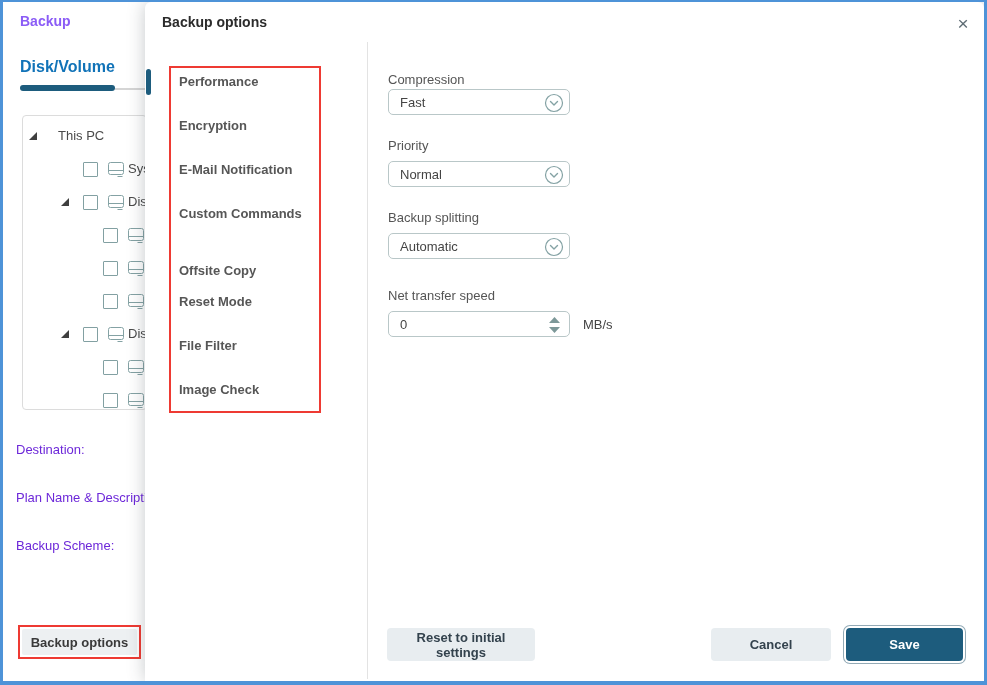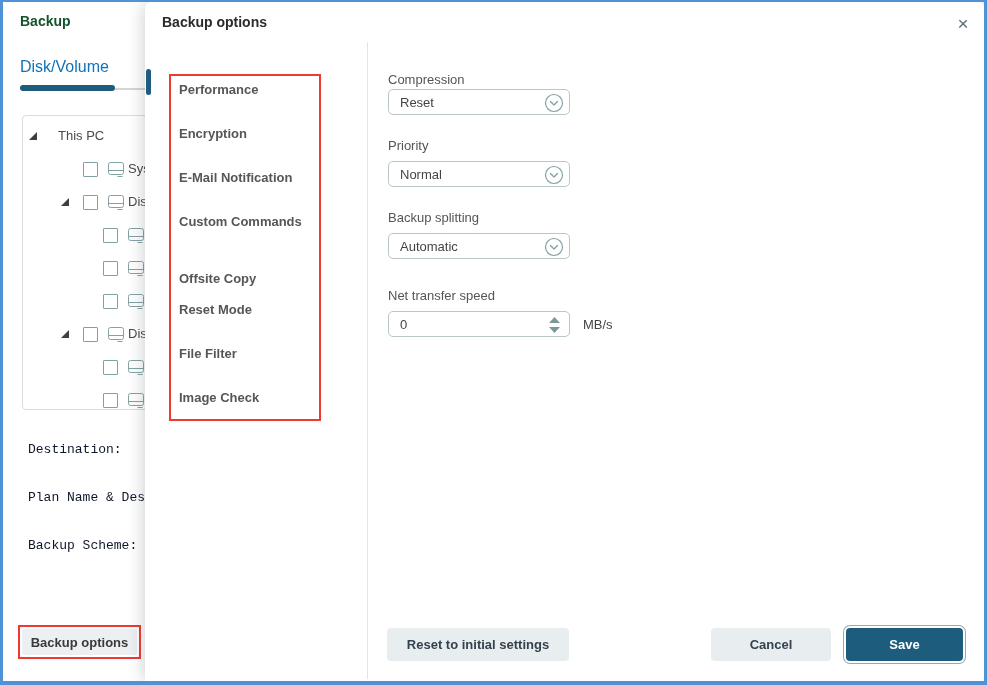--- a/index.html
+++ b/index.html
@@ -8,60 +8,60 @@
     background:#fff;font-family:"Liberation Sans",sans-serif;
     -webkit-font-smoothing:antialiased;
   }
   
   .win-border{
     position:absolute;inset:0;z-index:60;pointer-events:none;
     border-style:solid;border-width:2px 3px 4px 3px;border-color:#4e93d8;
   }
   
   .bg-panel{position:absolute;inset:0;background:#fff;z-index:1;}
-  .bg-title{position:absolute;left:20px;top:13px;font-size:14px;font-weight:700;color:#14532d;}
-  .tab{position:absolute;left:20px;top:58px;font-size:16px;font-weight:400;color:#1173b8;cursor:pointer;}
+  .bg-title{position:absolute;left:20px;top:13px;font-size:14px;font-weight:700;color:#8b5cf6;}
+  .tab{position:absolute;left:20px;top:58px;font-size:16px;font-weight:700;color:#1173b8;cursor:pointer;}
   .tab-underline{position:absolute;left:20px;top:85px;width:95px;height:6px;border-radius:3px;background:#1d5c7d;}
   .tab-baseline{position:absolute;left:115px;top:88px;width:32px;height:2px;background:#d5d5d5;}
   .tree-box{
     position:absolute;left:22px;top:115px;width:123px;height:293px;
     border:1px solid #dcdcdc;border-radius:4px;overflow:hidden;background:#fff;
   }
   .trow{position:absolute;height:20px;font-size:13px;color:#4a4a4a;white-space:nowrap;}
   .trow .tlabel{position:absolute;top:2px;}
   .expander{
     position:absolute;top:6px;width:8px;height:8px;background:#3f3f3f;
     clip-path:polygon(100% 0,100% 100%,0 100%);
   }
   .cb{
     position:absolute;top:3px;width:13px;height:13px;background:#fff;
     border:1px solid #82a0a2;border-radius:1px;
   }
   .drive{position:absolute;top:2px;}
   
-  .bg-label{position:absolute;left:28px;font-size:13px;color:#0f172a;white-space:nowrap;font-family:Liberation Mono, monospace;}
+  .bg-label{position:absolute;left:16px;font-size:13px;color:#6d28d9;white-space:nowrap;}
   .red-rect{position:absolute;border:2px solid #ee3a33;box-sizing:border-box;}
   .bo-red{left:18px;top:625px;width:123px;height:34px;z-index:2;}
   .bo-btn{
     position:absolute;left:2px;top:2px;width:115px;height:26px;
     background:#edf0f2;border:none;border-radius:2px;
     font-family:"Liberation Sans",sans-serif;font-size:13px;font-weight:700;color:#3a3a3a;cursor:pointer;
   }
   
   .dialog{
     position:absolute;left:145px;top:2px;width:839px;height:679px;background:#fff;z-index:10;
     border-radius:6px 6px 0 0;box-shadow:0 0 18px rgba(50,60,70,.28);
   }
   .dlg-title{position:absolute;left:17px;top:12px;font-size:14px;font-weight:700;color:#2b2b2b;}
   .close{
     position:absolute;left:805px;top:9px;width:26px;height:26px;line-height:26px;text-align:center;
     font-size:19px;color:#5f6d75;cursor:pointer;
   }
   .thumb{position:absolute;left:1px;top:67px;width:5px;height:26px;border-radius:3px;background:#1d5c7d;}
-  .side-red{left:24px;top:64px;width:152px;height:347px;margin-top:8px;}
+  .side-red{left:24px;top:64px;width:152px;height:347px;}
   .side-item{
     position:absolute;left:8px;height:20px;font-size:13px;font-weight:700;color:#565656;
     white-space:nowrap;cursor:pointer;line-height:20px;
   }
   .divider{position:absolute;left:222px;top:40px;width:1px;height:637px;background:#e3e3e3;}
   
   .flabel{position:absolute;left:243px;height:18px;font-size:13px;color:#555;white-space:nowrap;}
   .sel,.spin{
     position:absolute;left:243px;width:182px;height:26px;box-sizing:border-box;
     border:1px solid #b9c7c8;border-radius:5px;background:#fff;
@@ -74,21 +74,21 @@
     clip-path:polygon(50% 0,100% 100%,0 100%);cursor:pointer;}
   .tri-down{position:absolute;bottom:1px;left:0;width:11px;height:6px;background:#7d9899;
     clip-path:polygon(0 0,100% 0,50% 100%);cursor:pointer;}
   .unit{position:absolute;left:438px;top:315px;font-size:13px;color:#444;}
   
   .btn{
     position:absolute;top:626px;height:33px;border:none;border-radius:4px;
     font-family:"Liberation Sans",sans-serif;font-size:13px;font-weight:700;cursor:pointer;
   }
   .btn-gray{background:#e8edf0;color:#33424d;}
-  .btn-reset{left:242px;width:182px;}
+  .btn-reset{left:242px;width:148px;}
   .btn-cancel{left:566px;width:120px;}
   .btn-save{
     left:701px;width:117px;background:#1d5c7d;color:#fff;
     box-shadow:0 0 0 2px #fff,0 0 0 3px #93aab6;
   }
 </style>
 </head>
 <body>
 
 <div class="bg-panel">
@@ -201,21 +201,21 @@
     <div class="side-item" style="top:193px">Offsite Copy</div>
     <div class="side-item" style="top:224px">Reset Mode</div>
     <div class="side-item" style="top:268px">File Filter</div>
     <div class="side-item" style="top:312px">Image Check</div>
   </div>
 
   <div class="divider"></div>
 
   <div class="flabel" style="top:70px">Compression</div>
   <div class="sel" style="top:87px">
-    <span class="sel-value">Reset</span>
+    <span class="sel-value">Fast</span>
     <span class="sel-icon">
       <svg width="20" height="20">
           <circle cx="10" cy="10" r="8.5" fill="none" stroke="#84a2a4" stroke-width="1.2"></circle>
           <path d="M6.5 8.5 L10 12 L13.5 8.5" fill="none" stroke="#84a2a4" stroke-width="1.4" stroke-linecap="round" stroke-linejoin="round"></path>
         </svg>
     </span>
   </div>
 
   <div class="flabel" style="top:136px">Priority</div>
   <div class="sel" style="top:159px">

